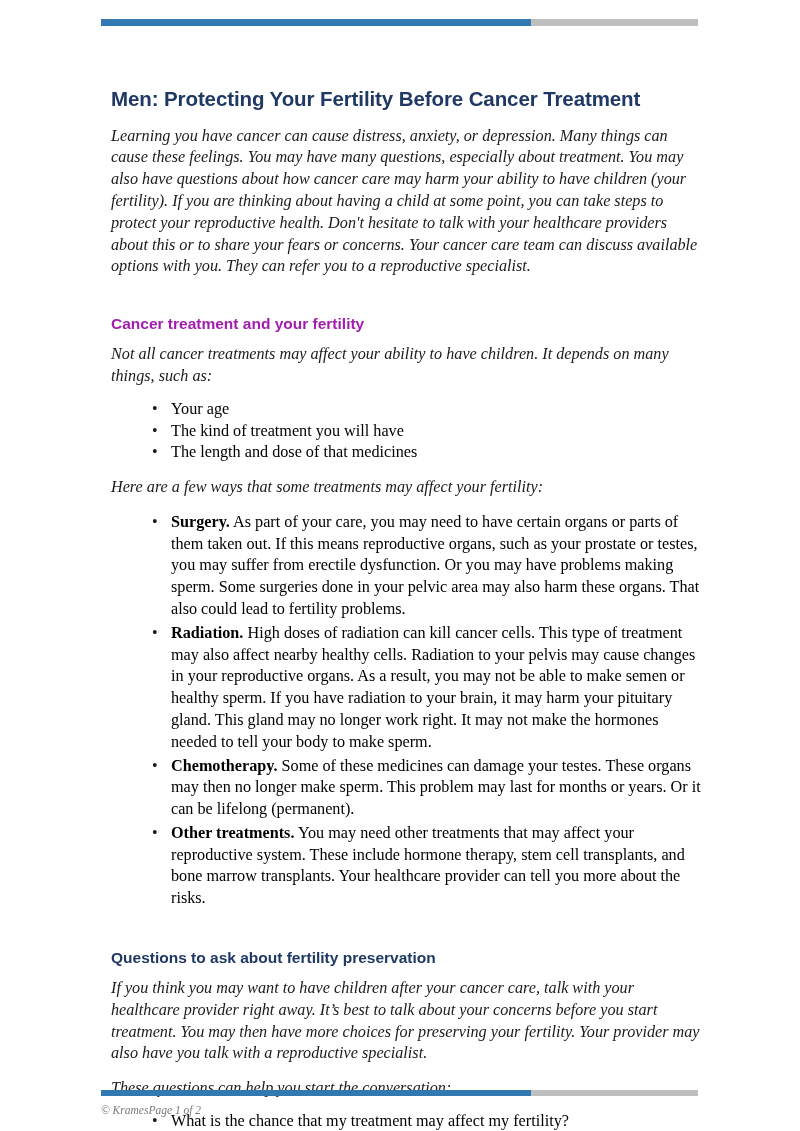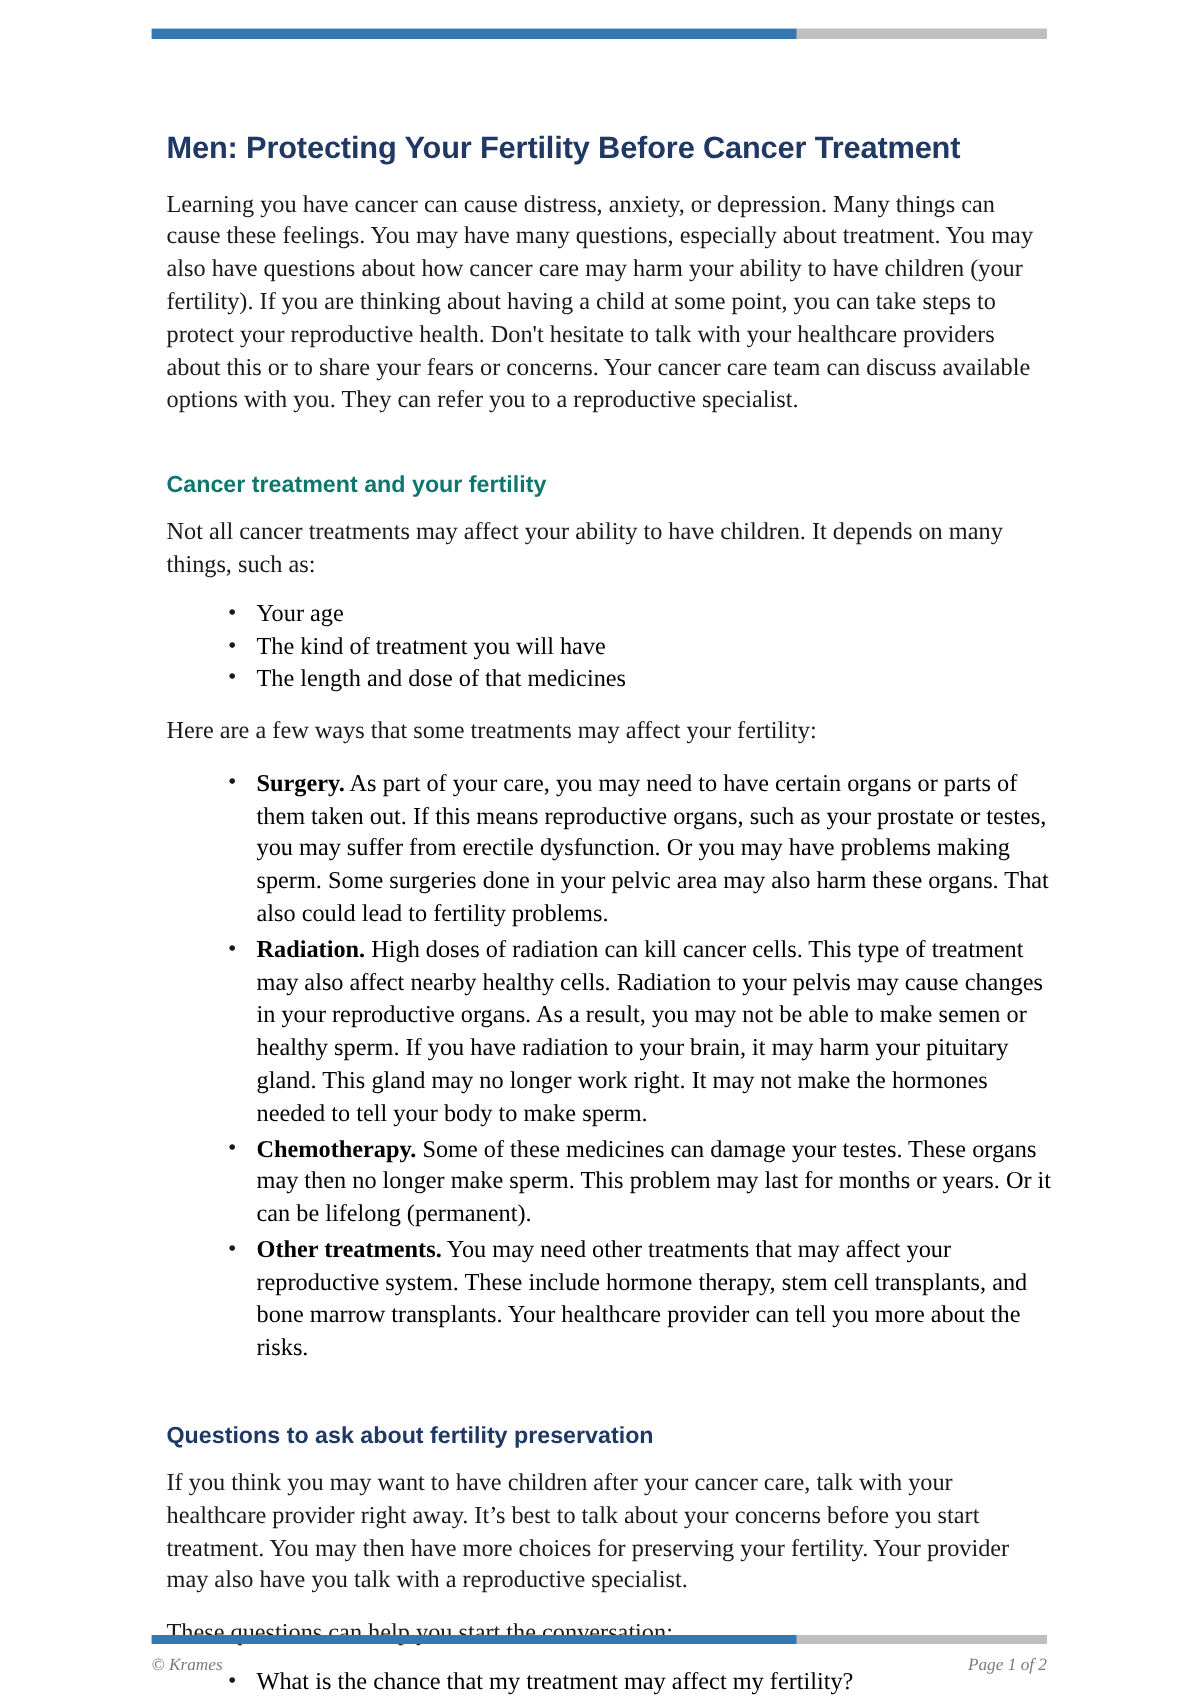--- a/index.html
+++ b/index.html
@@ -71,20 +71,21 @@
     margin-top: 38px;
   }
 
   p.body-text {
     font-family: "Liberation Serif", serif;
     font-size: 16.2px;
     line-height: 1.345;
     margin: 0 0 13px 0;
     color: #1a1a1a;
     text-align: left;
+    font-style: italic;
   }
   p.body-text.tight {
     margin-bottom: 11px;
   }
 
   ul.bullets {
     margin: 0 0 13px 0;
     padding-left: 41px;
     list-style: none;
   }
@@ -127,21 +128,20 @@
     background: #bfbfbf;
     overflow: hidden;
   }
   .footer-bar-fill {
     height: 100%;
     background: #3279b4;
     width: 72%;
   }
   .footer-row {
     display: flex;
-    justify-content: space-between;
     align-items: baseline;
     margin-top: 8px;
   }
   .footer-text {
     font-family: "Liberation Serif", serif;
     font-style: italic;
     font-size: 11.5px;
     color: #7a7a7a;
   }
 </style>
@@ -153,21 +153,21 @@
   <div class="header-bar" style="background: rgb(191, 191, 191);">
     <div class="header-bar-fill" style="width: 72%; background: rgb(50, 121, 180);"></div>
   </div>
 
   <div class="content">
 
     <h1 class="doc-title" style="color: rgb(31, 56, 100);">Men: Protecting Your Fertility Before Cancer Treatment</h1>
 
     <p class="body-text">Learning you have cancer can cause distress, anxiety, or depression. Many things can cause these feelings. You may have many questions, especially about treatment. You may also have questions about how cancer care may harm your ability to have children (your fertility). If you are thinking about having a child at some point, you can take steps to protect your reproductive health. Don't hesitate to talk with your healthcare providers about this or to share your fears or concerns. Your cancer care team can discuss available options with you. They can refer you to a reproductive specialist.</p>
 
-    <h2 class="section-title" style="color: #0f766e; margin-top: 36px;">Cancer treatment and your fertility</h2>
+    <h2 class="section-title" style="color: #a21caf; margin-top: 36px;">Cancer treatment and your fertility</h2>
 
     <p class="body-text tight">Not all cancer treatments may affect your ability to have children. It depends on many things, such as:</p>
 
     <ul class="bullets">
       <li>Your age</li>
       <li>The kind of treatment you will have</li>
       <li>The length and dose of that medicines</li>
     </ul>
 
     <p class="body-text">Here are a few ways that some treatments may affect your fertility:</p>

